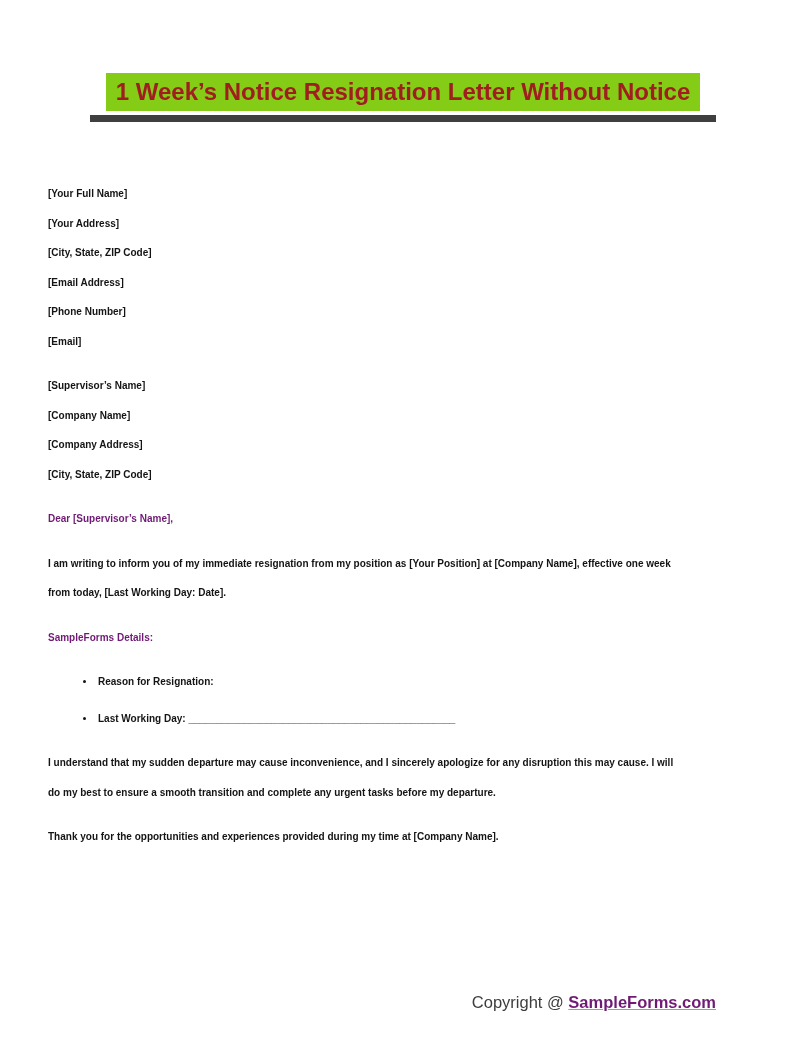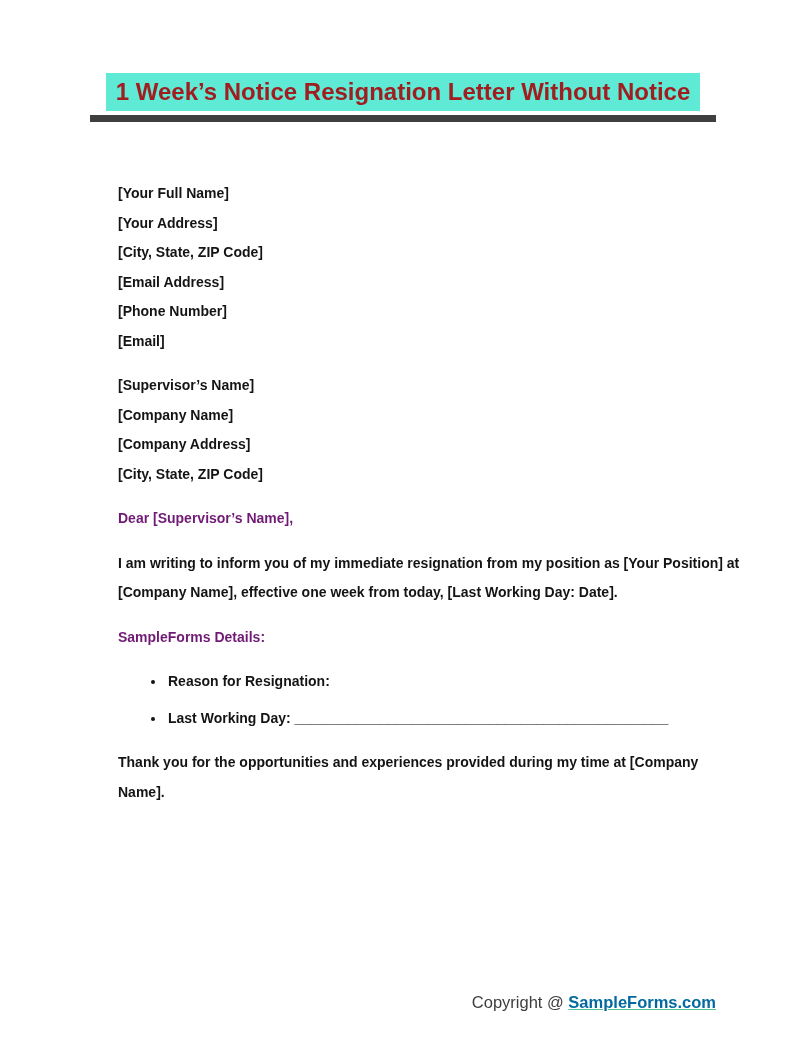--- a/index.html
+++ b/index.html
@@ -10,37 +10,37 @@
     height: 1040px;
     background: #ffffff;
     font-family: "Liberation Sans", sans-serif;
     font-weight: 700;
     color: #141414;
     overflow: hidden;
   }
   .header { padding-top: 73px; text-align: center; }
   .title-highlight {
     display: inline-block;
-    background: #5eead4;
+    background: #84cc16;
     color: #a01d20;
     font-size: 24px;
     line-height: 30px;
     padding: 4px 10px 4px 10px;
     white-space: nowrap;
   }
   .rule {
     width: 626px;
     height: 7px;
     background: #3f3f3f;
     margin: 4px 0 0 90px;
   }
   .content {
     width: 630px;
-    margin: 57px 0 0 118px;
-    font-size: 14px;
+    margin: 57px 0 0 48px;
+    font-size: 10px;
     line-height: 29.5px;
   }
   .block { margin: 0 0 15px 0; }
   .content p { margin: 0 0 15px 0; }
   .red { color: #701a75; }
   ul.details-list {
     margin: 15px 0 15px 0;
     padding-left: 48px;
     list-style: disc;
   }
@@ -51,21 +51,21 @@
     position: absolute;
     top: 992px;
     right: 90px;
     font-size: 16.5px;
     font-weight: 400;
     color: #3d3d3d;
     line-height: 20px;
     white-space: nowrap;
   }
   .footer .brand {
-    color: #0369a1;
+    color: #701a75;
     font-weight: 700;
     text-decoration: underline;
     text-decoration-color: #55c193;
     cursor: pointer;
   }
 </style>
 </head>
 <body>
 
 <div class="page">
@@ -101,20 +101,21 @@
 
     <ul class="details-list">
       <li>
         <span>Reason for Resignation:</span>
       </li>
       <li>
         <span>Last Working Day: </span><span>________________________________________________</span>
       </li>
     </ul>
 
+    <p>I understand that my sudden departure may cause inconvenience, and I sincerely apologize for any disruption this may cause. I will do my best to ensure a smooth transition and complete any urgent tasks before my departure.</p>
 
     <p>Thank you for the opportunities and experiences provided during my time at [Company Name].</p>
 
   </div>
 
   <div class="footer">
     <span>Copyright @ </span><span class="brand">SampleForms.com</span>
   </div>
 
 </div>

